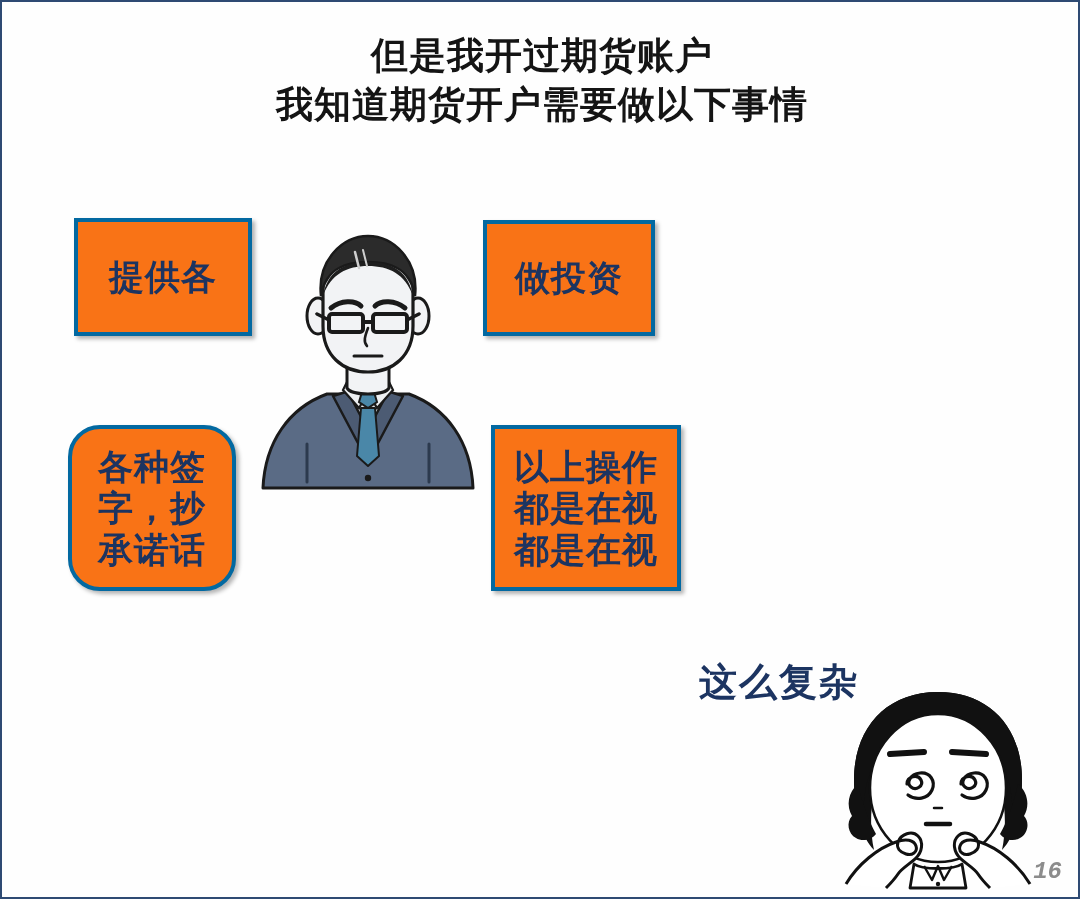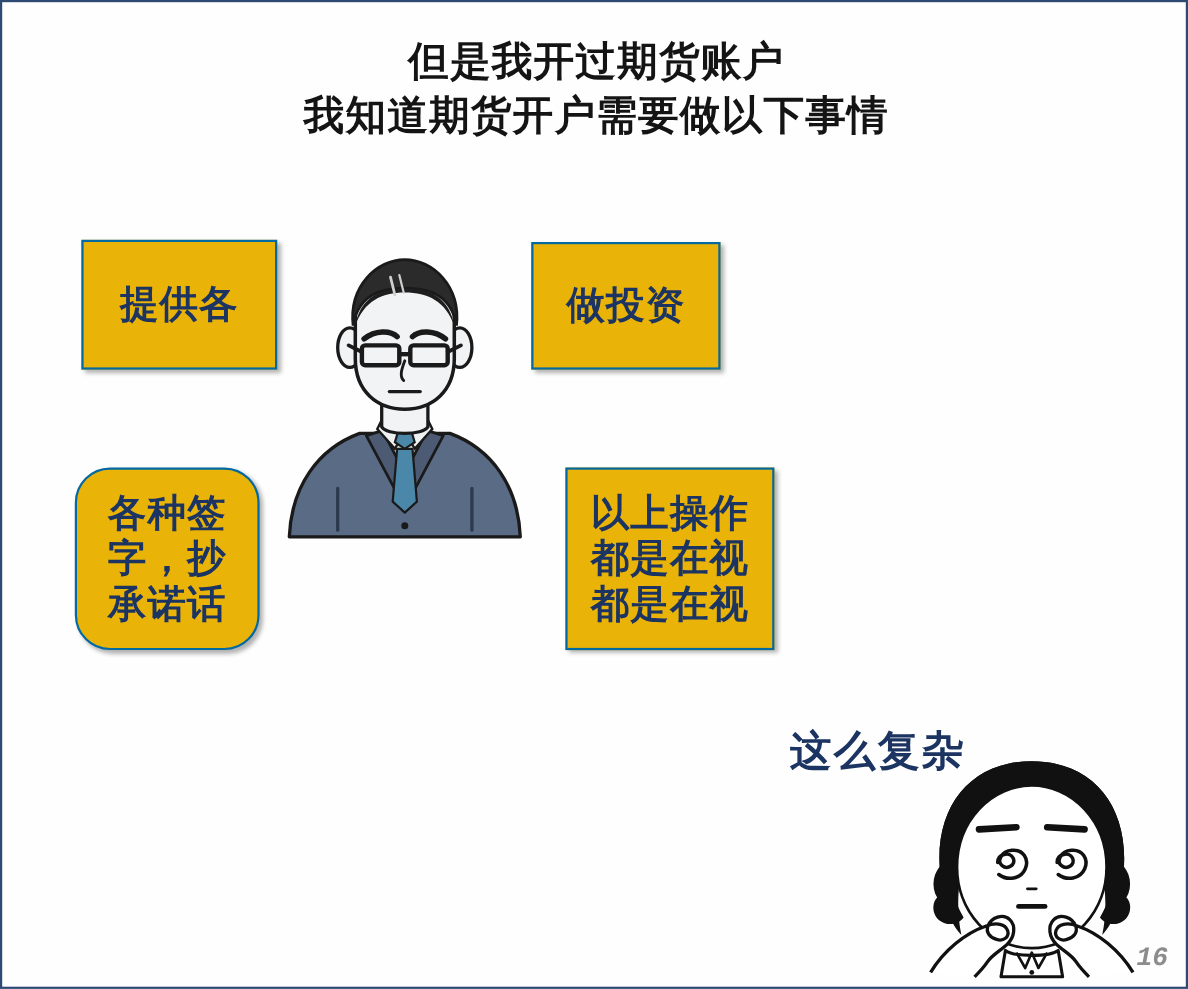--- a/index.html
+++ b/index.html
@@ -34,47 +34,47 @@
     font-weight: bold;
     color: #141414;
     letter-spacing: 1px;
   }
   #title-line-1 { font-size: 37px; }
   #title-line-2 { font-size: 37px; }
 
   
   .callout {
     position: absolute;
-    background: #eab308;
-    border: 2px solid #0369a1;
+    background: #f97316;
+    border: 4px solid #0369a1;
     box-shadow: 3px 3px 4px rgba(0,0,0,0.30);
     display: flex;
     flex-direction: column;
     align-items: center;
     justify-content: center;
     padding: 6px 10px;
   }
   .callout .cl {
     color: #1c3461;
     font-weight: bold;
     font-size: 35px;
     line-height: 1.18;
     letter-spacing: 1px;
     white-space: nowrap;
   }
 
   #callout-materials { left: 72px;  top: 216px; width: 178px; height: 118px; }
   #callout-questionnaire { left: 481px; top: 218px; width: 172px; height: 116px; }
   #callout-signatures { left: 66px;  top: 423px; width: 168px; height: 166px; border-radius: 32px; }
-  #callout-video { left: 489px; top: 423px; width: 190px; height: 166px; margin-left: 23px; }
+  #callout-video { left: 489px; top: 423px; width: 190px; height: 166px; }
 
   
   #complex-text {
     position: absolute;
-    left: 716px;
+    left: 697px;
     top: 655px;
     font-size: 38px;
     font-weight: bold;
     color: #1c3461;
     letter-spacing: 2px;
     white-space: nowrap;
   }
 
   
   #page-number {

